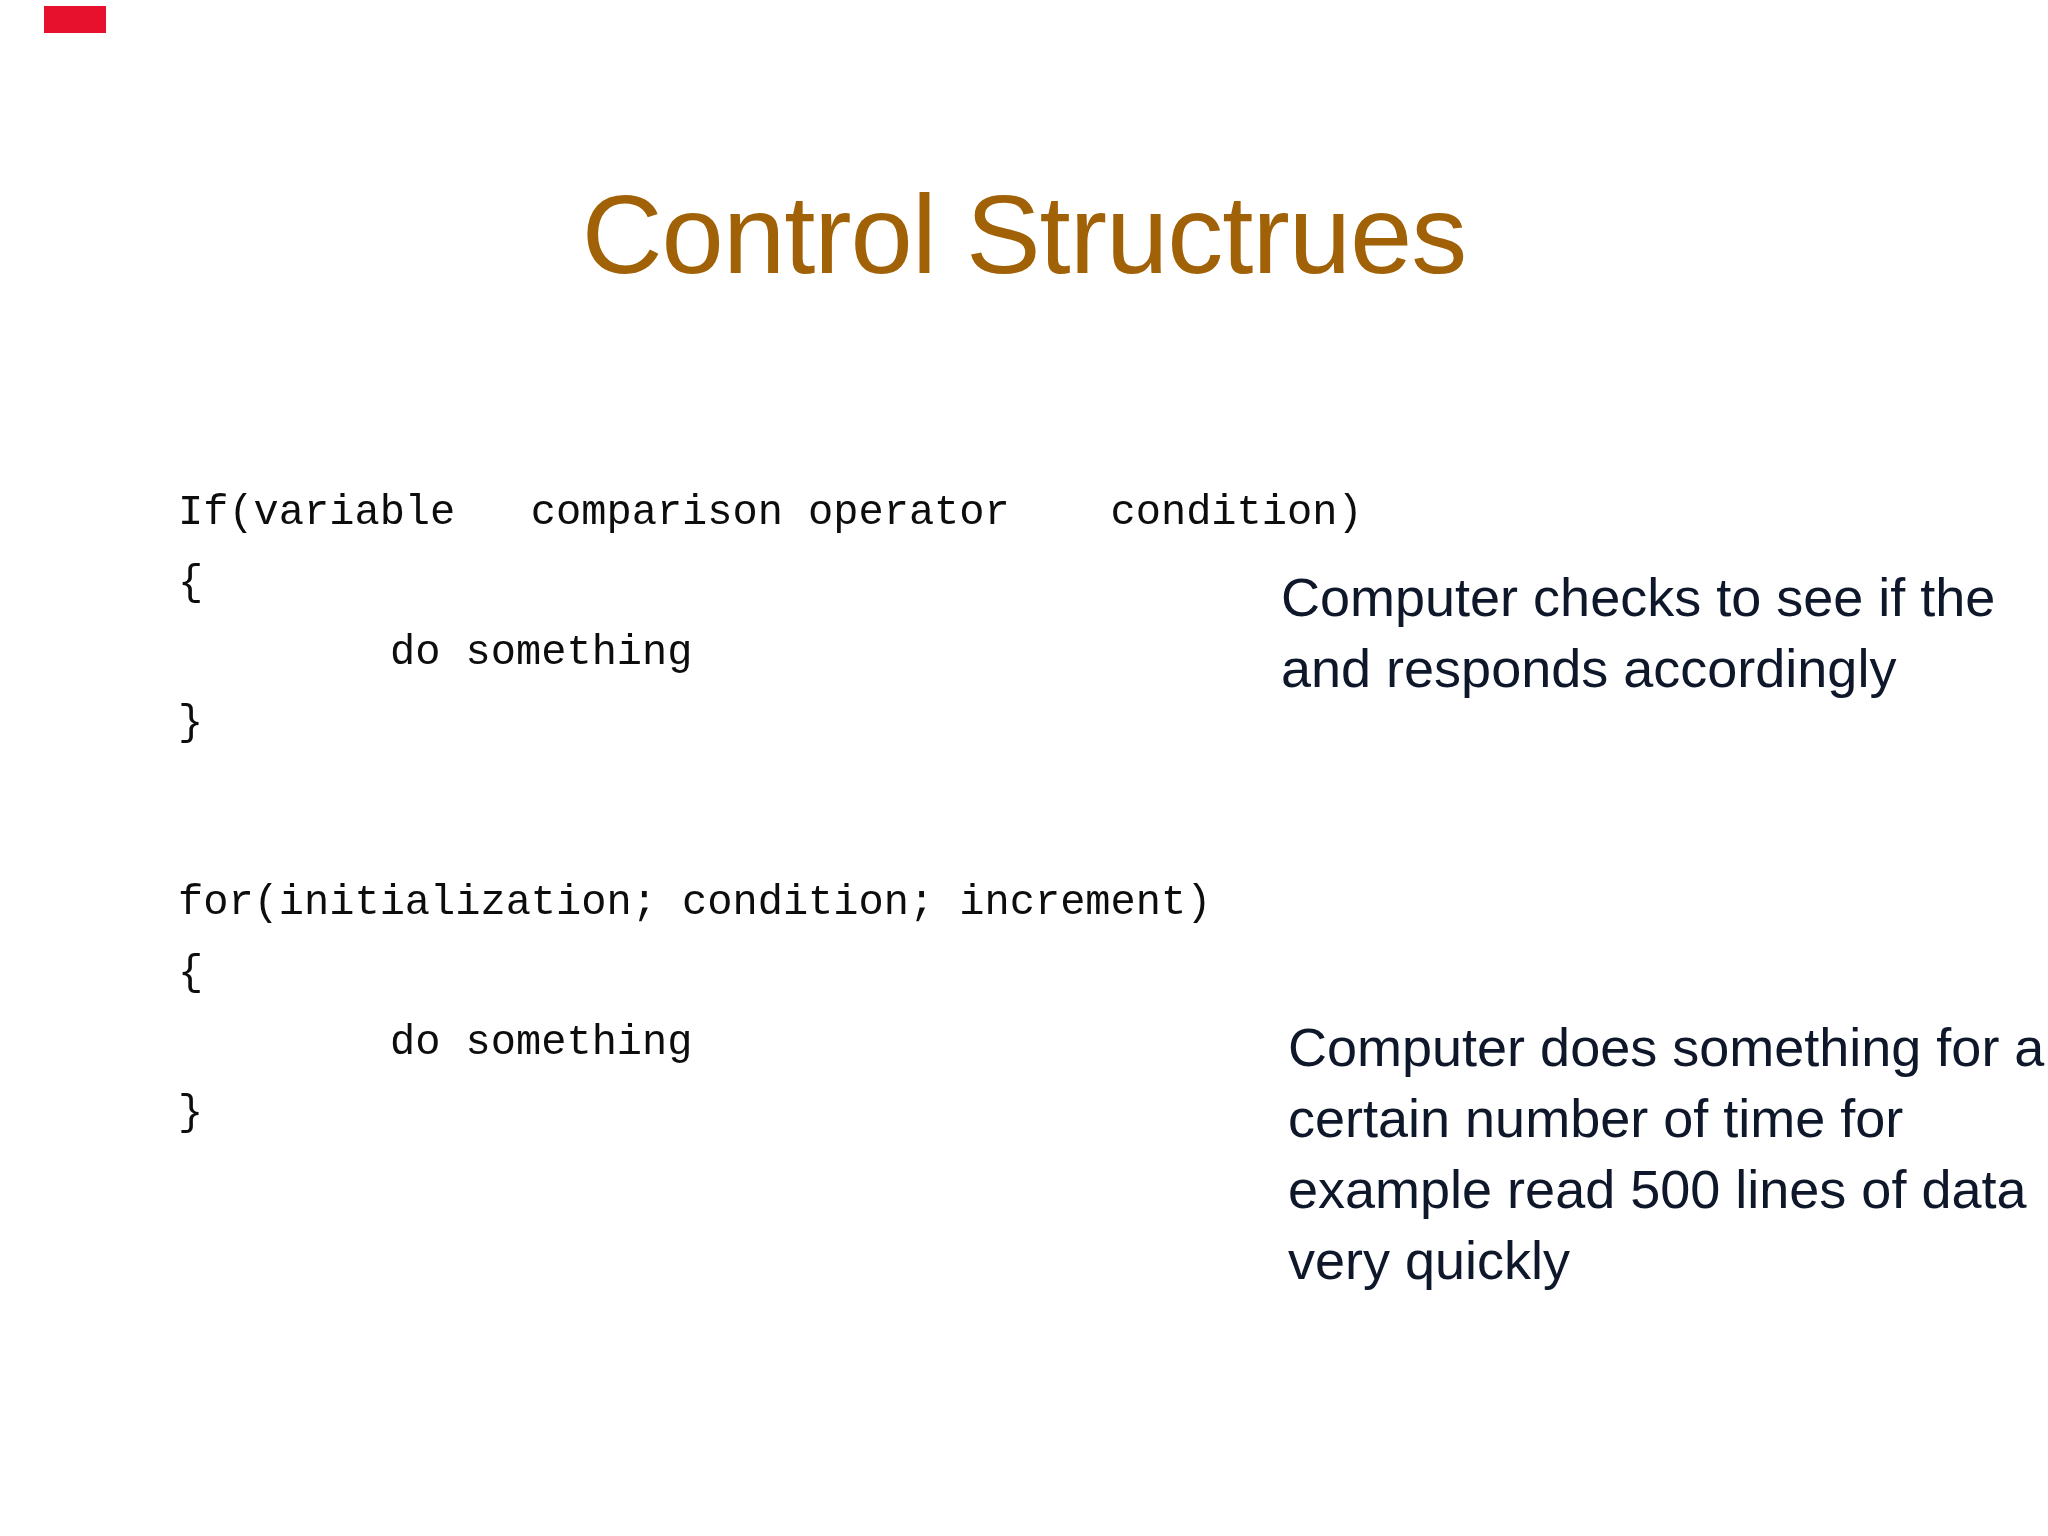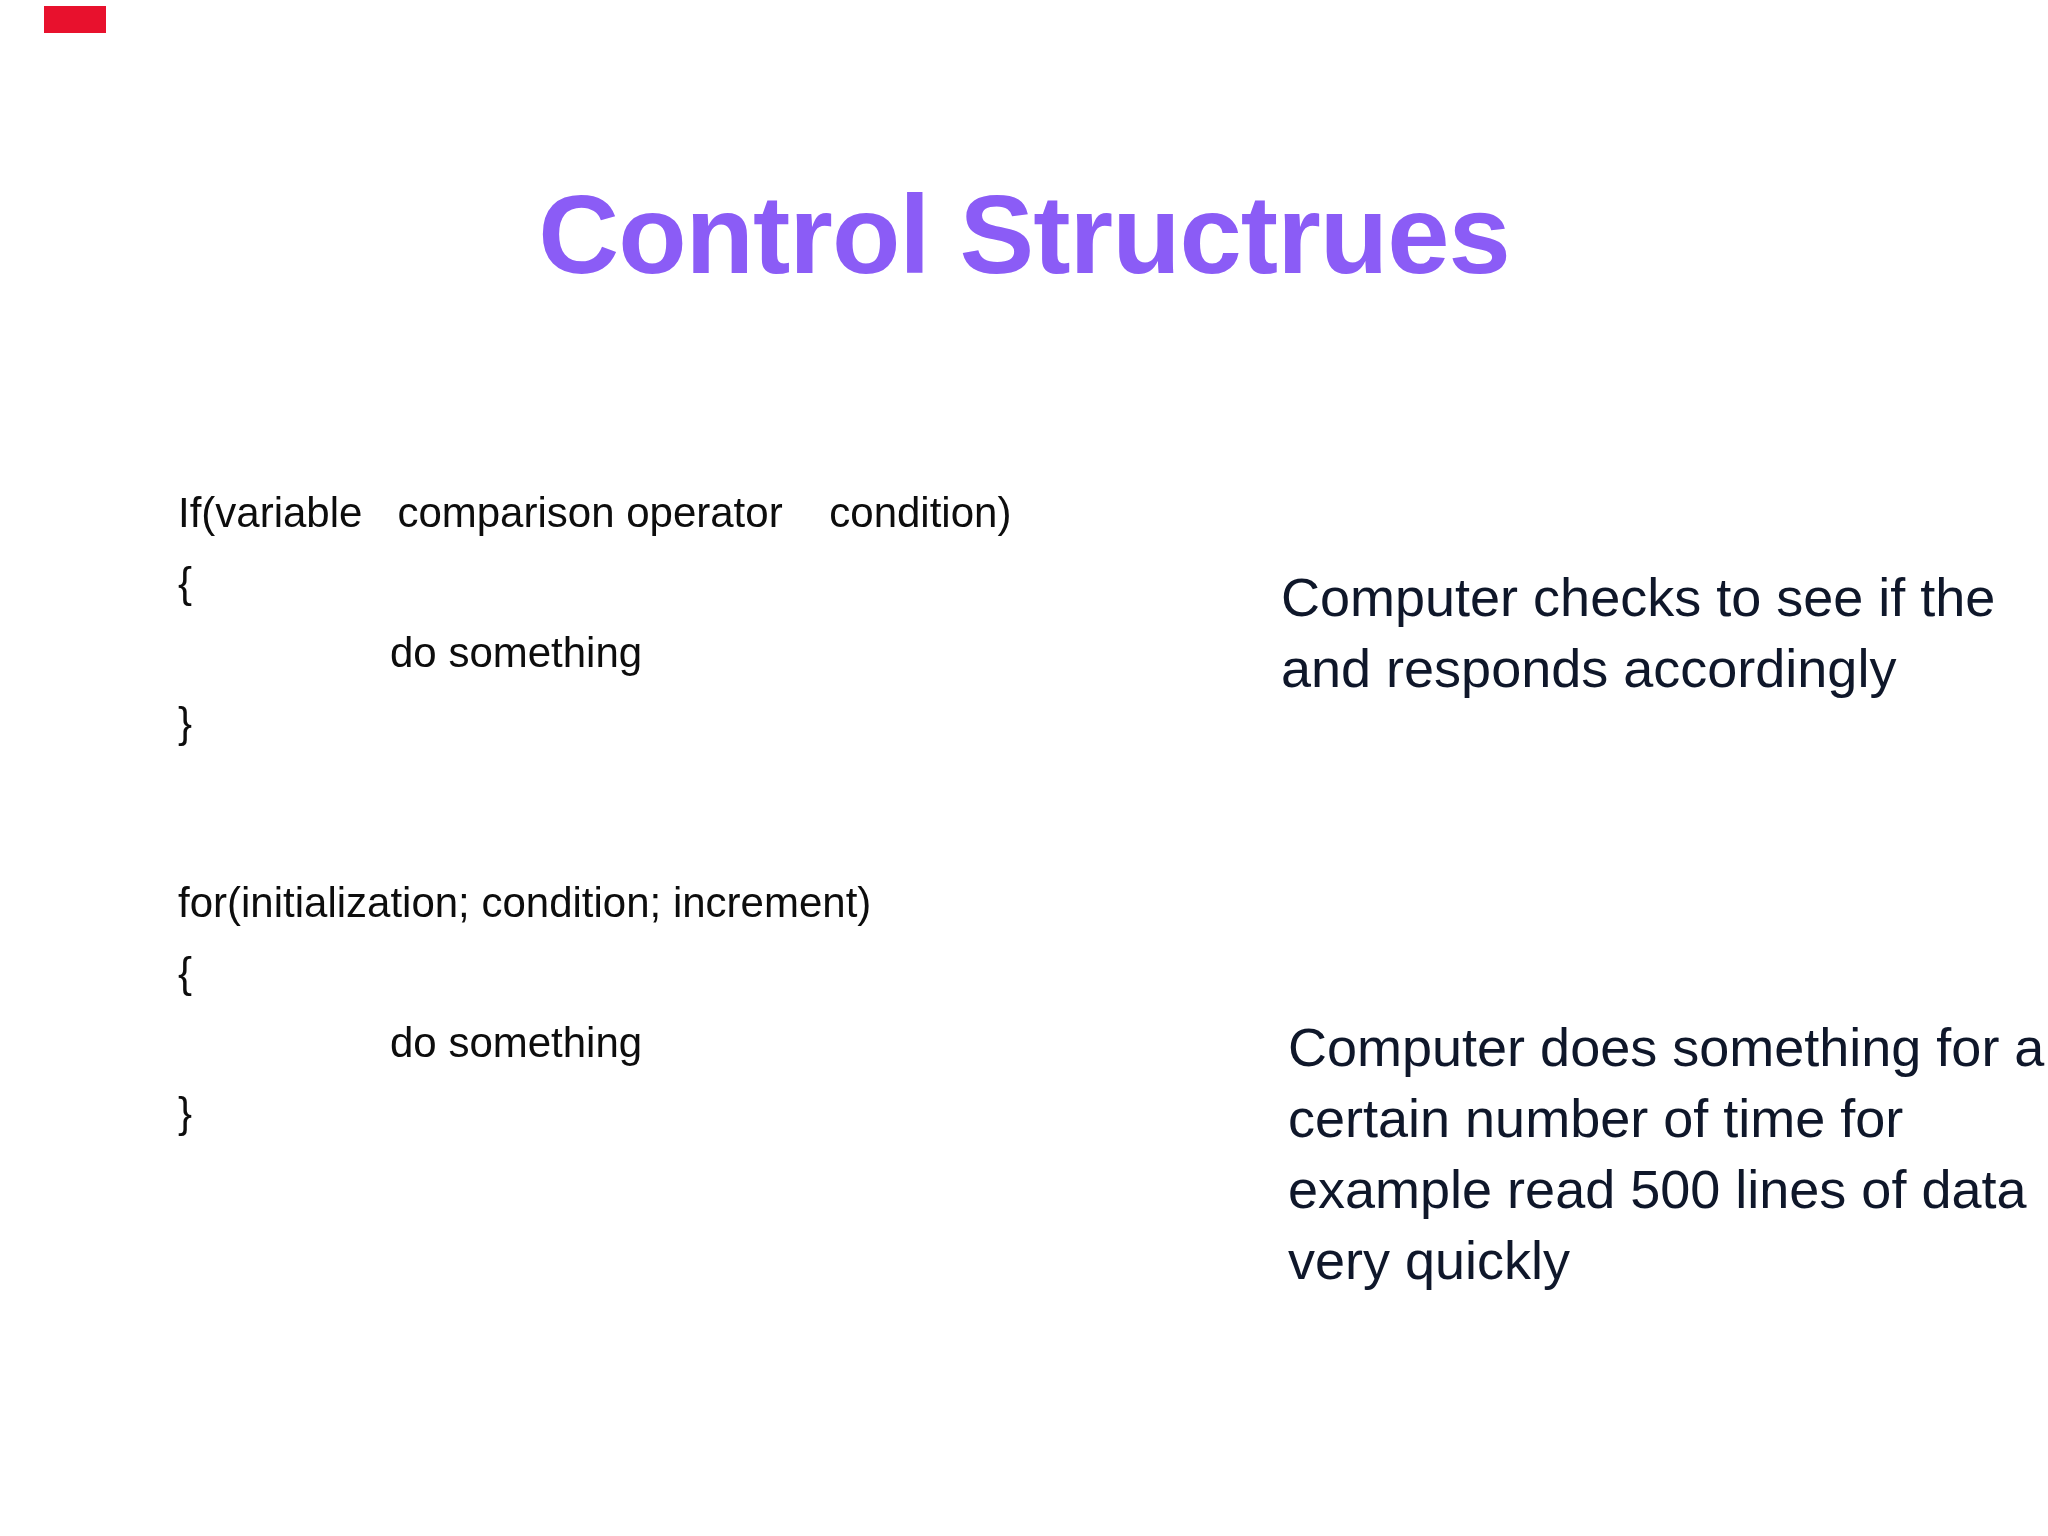--- a/index.html
+++ b/index.html
@@ -23,30 +23,31 @@
     width: 62px;
     height: 27px;
   }
   .slide-title {
     position: absolute;
     top: 95px;
     left: 0;
     width: 100%;
     text-align: center;
     font-size: 112px;
-    font-weight: 700;
+    font-weight: 400;
     letter-spacing: -1px;
-    color: #8b5cf6;
+    color: #a16207;
     white-space: nowrap;
   }
   .code-block {
     position: absolute;
     font-size: 42px;
     line-height: 70px;
     color: #0d0d0d;
+    font-family: Liberation Mono, monospace;
   }
   .code-line {
     white-space: pre;
   }
   .code-line.indented {
     padding-left: 212px;
   }
   .annotation-block {
     position: absolute;
     font-size: 54px;

